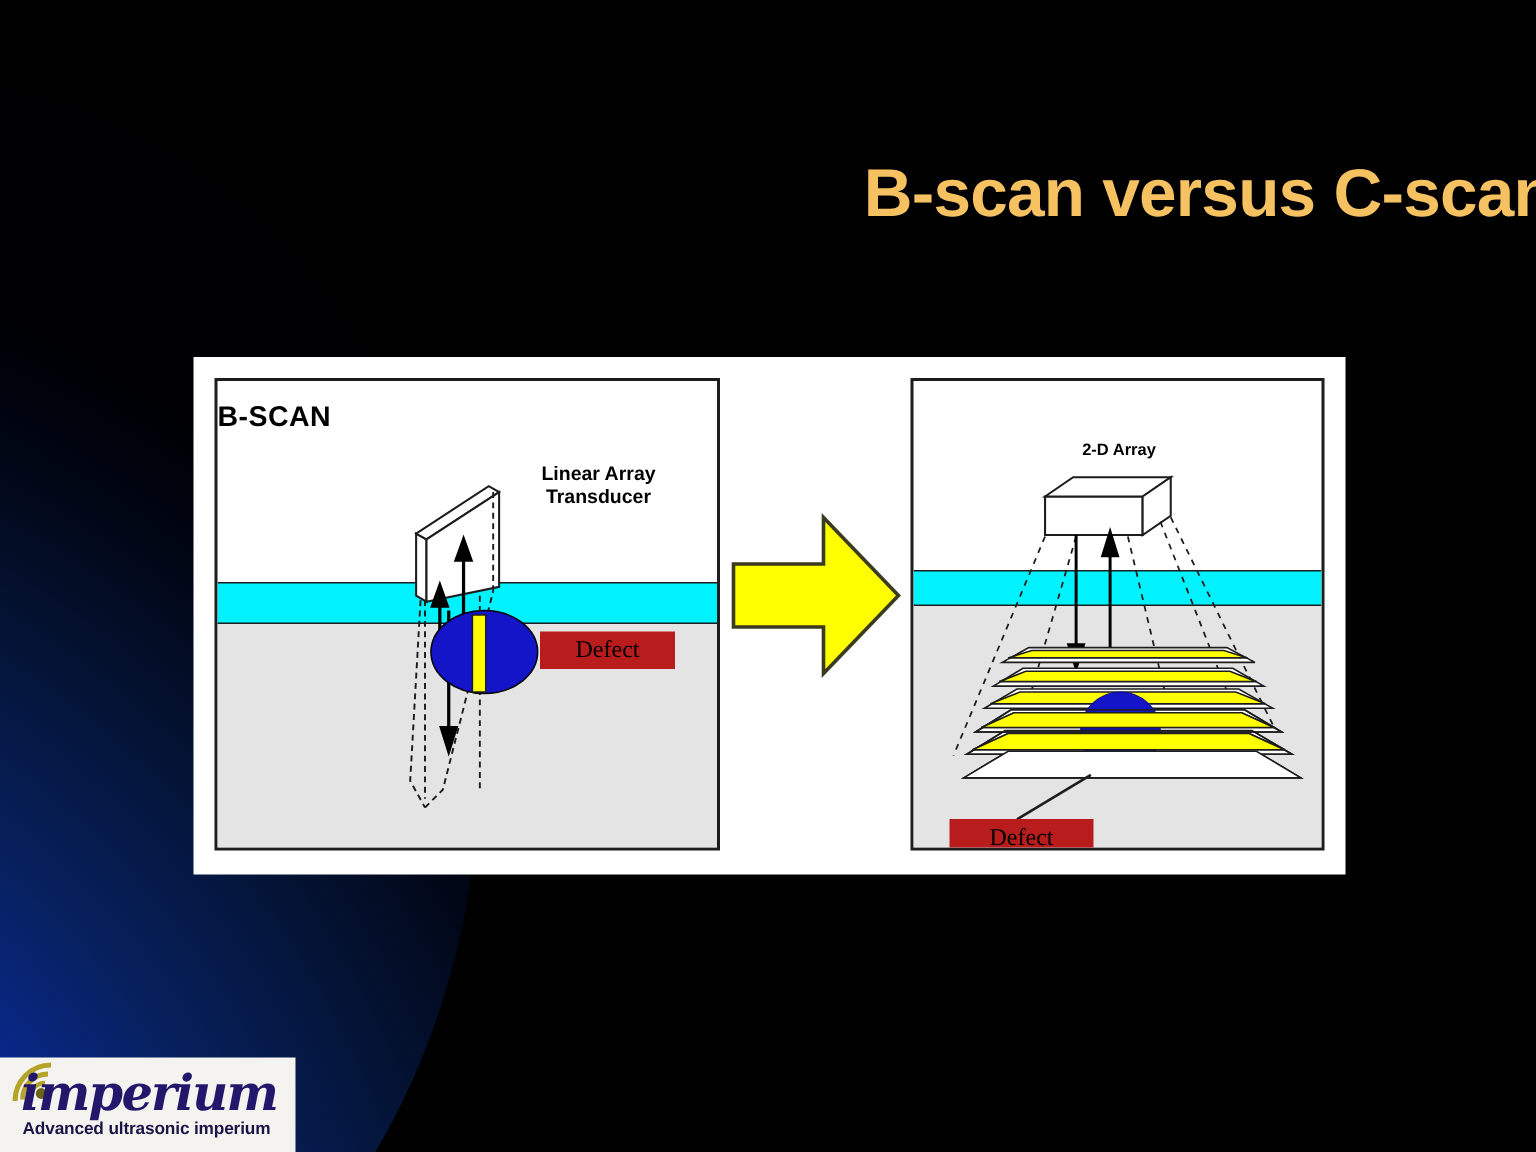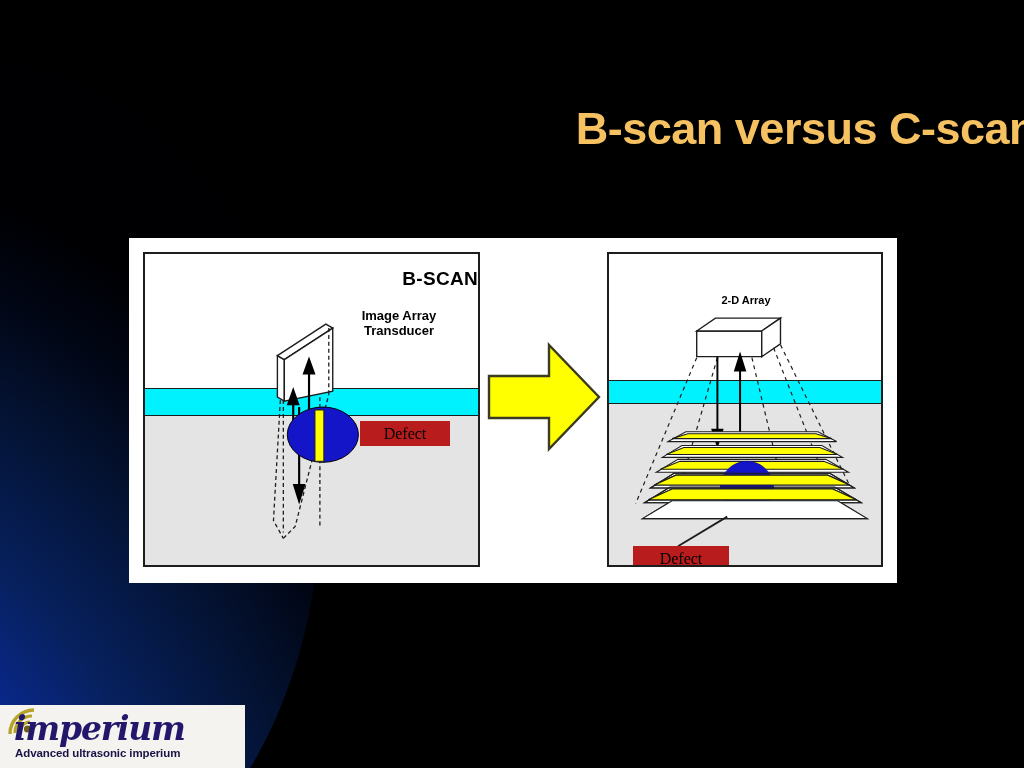--- a/index.html
+++ b/index.html
@@ -71,21 +71,21 @@
     overflow: hidden;
     box-sizing: border-box;
   }
   #panel-b { left: 14px;  width: 337px; }
   #panel-c { left: 478px; width: 276px; }
 
   .panel-title {
     position: absolute;
     left: 0;
     width: 100%;
-    text-align: right;
+    text-align: left;
     font-weight: bold;
     color: #000000;
     font-family: "Liberation Sans", sans-serif;
   }
   #panel-b .panel-title { top: 14px; font-size: 19px; letter-spacing: 0.3px; }
   #panel-c .panel-title { top: 11px; font-size: 18px; letter-spacing: 0.3px; }
 
   
   .water {
     position: absolute;
@@ -147,21 +147,20 @@
   
   #logo {
     position: absolute;
     left: 0;
     top: 705px;
     width: 197px;
     height: 63px;
     background: #f4f3f0;
     z-index: 6;
     overflow: hidden;
-    padding-left: 48px;
   }
   #logo-word {
     position: absolute;
     left: 14px;
     top: 4px;
     font-family: "DejaVu Serif", serif;
     font-weight: bold;
     font-style: italic;
     font-size: 33px;
     color: #23176b;
@@ -229,21 +228,21 @@
           <polygon points="175,196 170,180 180,180"></polygon>
         </g>
 
         <g>
           <ellipse cx="180" cy="183" rx="36" ry="28" fill="#1414c8" stroke="#000000" stroke-width="1"></ellipse>
           <rect x="172" y="158" width="9" height="52" fill="#ffff00" stroke="#1d1d1d" stroke-width="1"></rect>
         </g>
       </svg>
 
       <div class="annot" id="lbl-linear-array">
-        <div>Image Array</div>
+        <div>Linear Array</div>
         <div>Transducer</div>
       </div>
 
 
       <div class="defect-box" id="defect-b">Defect</div>
     </div>
 
     <svg style="position:absolute;left:354px;top:100px;width:122px;height:120px;z-index:7;overflow:visible" viewBox="0 0 122 120">
       <polygon points="6,38 66,38 66,7 116,59 66,111 66,80 6,80" fill="#ffff00" stroke="#3b3b1f" stroke-width="2.4" stroke-linejoin="miter"></polygon>
     </svg>

